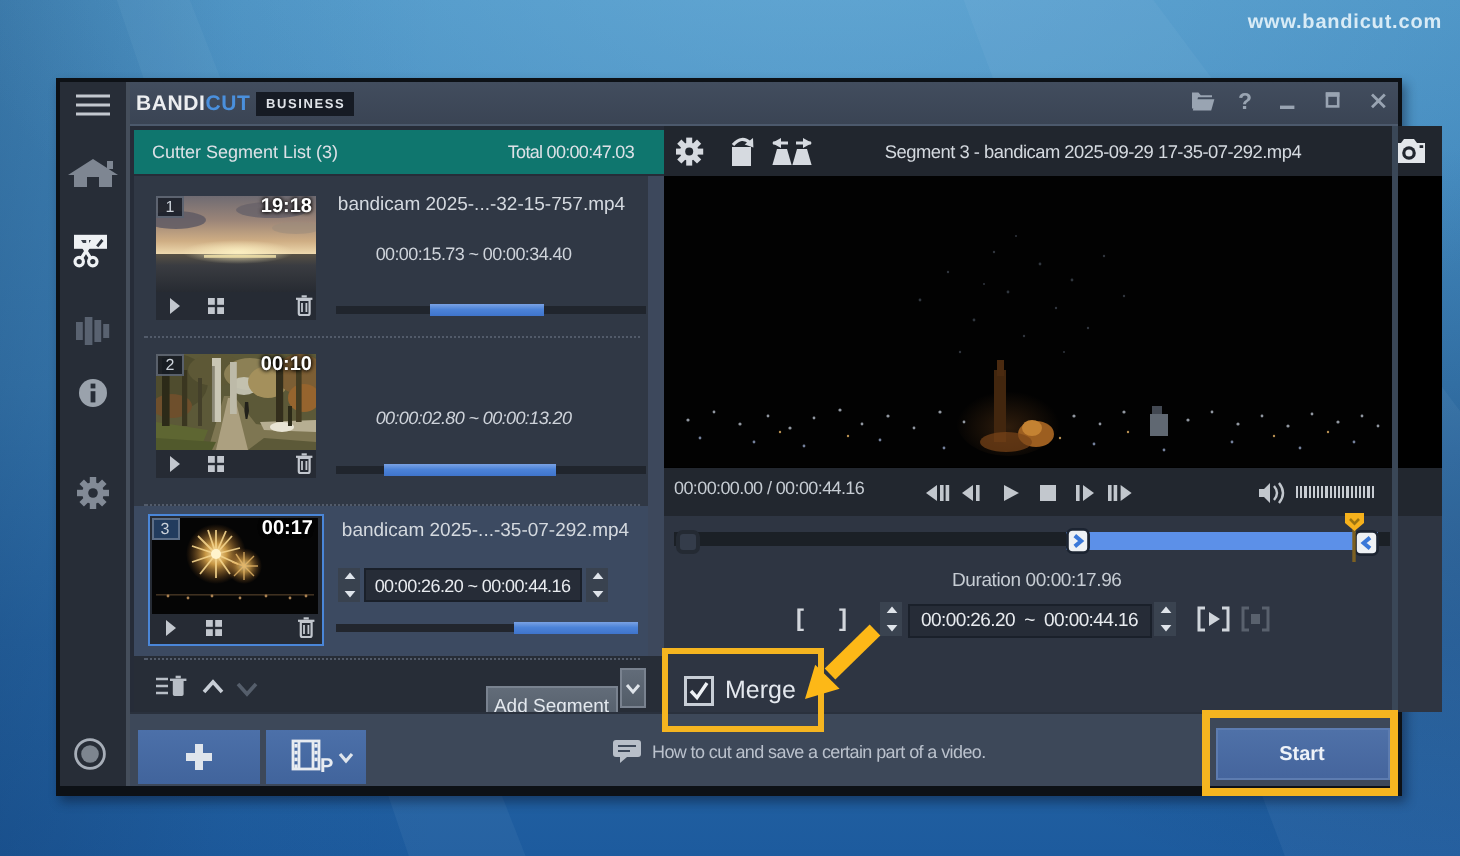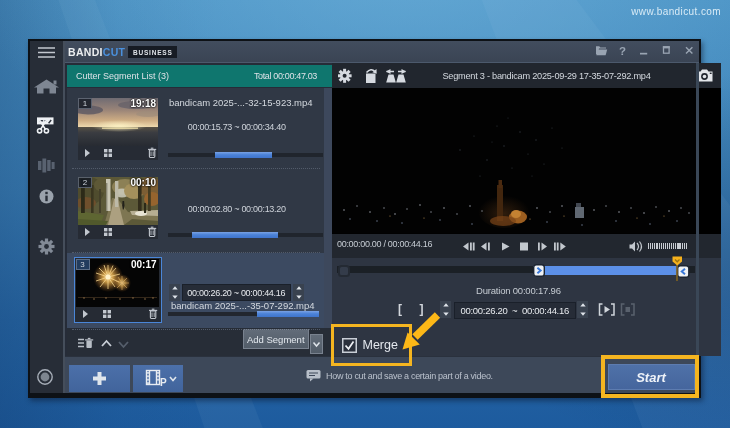--- a/index.html
+++ b/index.html
@@ -6,21 +6,21 @@
 html,body { width:730px; height:428px; overflow:hidden; }
 body { font-family:"Liberation Sans", sans-serif; position:relative;
   background:
     radial-gradient(ellipse 560px 300px at 108% 62%, rgba(8,35,75,0.30) 0%, rgba(8,35,75,0) 65%),
     radial-gradient(ellipse 640px 400px at 56% -14%, rgba(125,190,228,0.5) 0%, rgba(125,190,228,0) 70%),
     linear-gradient(90deg, rgba(16,52,96,0.28) 0%, rgba(16,52,96,0.06) 16%, rgba(0,0,0,0) 30%),
     linear-gradient(#4a92c4 0%, #3b7fb6 45%, #2767a6 75%, #1d5b9e 100%);
 }
 .facet1{position:absolute;inset:0;background:#bfe0f2;opacity:0.06;clip-path:polygon(8% 0,13% 0,36% 100%,28% 100%);}
 .facet2{position:absolute;inset:0;background:#cfe8f6;opacity:0.05;clip-path:polygon(66% 0,79% 0,100% 48%,100% 100%,88% 100%);}
-.url{position:absolute;top:6px;right:9px;font-size:10px;font-weight:normal;color:rgba(228,242,250,0.92);letter-spacing:0.4px;}
+.url{position:absolute;top:6px;right:9px;font-size:10px;font-weight:bold;color:rgba(228,242,250,0.92);letter-spacing:0.4px;}
 .win{position:absolute;left:28px;top:39px;width:673px;height:359px;background:#0d1116;box-shadow:2px 3px 5px rgba(8,18,38,0.45);}
 .wininner{position:absolute;left:2px;top:2px;right:2px;bottom:5px;background:#262c38;}
 .t{position:absolute;white-space:nowrap;}
 
 .sidebar{position:absolute;left:0;top:0;width:35px;height:100%;background:#272d37;border-right:2px solid #454e5b;}
 .sbi{position:absolute;left:0;width:33px;text-align:center;}
 
 .titlebar{position:absolute;left:35px;right:0;top:0;height:22px;background:linear-gradient(#424d5e,#3a4454);border-bottom:1px solid #4c596c;}
 .logo{position:absolute;left:3px;top:4.5px;font-size:10.5px;font-weight:bold;letter-spacing:0.3px;color:#eceef0;}
 .logo .cut{color:#4a90dd;text-align:center;}
@@ -48,21 +48,21 @@
 .rp-head{position:absolute;left:0;top:0;right:0;height:25px;background:#21262e;}
 .rp-title{position:absolute;left:80px;right:40px;top:0;height:25px;line-height:26px;text-align:center;font-size:9.2px;letter-spacing:-0.25px;color:#d4d9df;white-space:nowrap;}
 .rp-video{position:absolute;left:0;top:25px;right:0;height:145.5px;background:#000;}
 .rp-trans{position:absolute;left:0;top:170.5px;right:0;height:24px;background:#22272f;}
 .rp-low{position:absolute;left:0;top:194.5px;right:0;bottom:0;background:#2e3542;}
 
 .botbar{position:absolute;left:35px;right:0;bottom:0;height:37px;background:#3d4859;border-top:1px solid #2a313d;}
 .bluebtn{position:absolute;background:linear-gradient(#4c70a9,#41649c);}
 
 .ybox{position:absolute;border:3.5px solid #f5b520;z-index:20;}
-.startbtn{position:absolute;left:607.5px;top:363.5px;width:87px;height:26px;background:linear-gradient(#4f71a8,#45659d);border:1px solid #5d7cb0;z-index:21;color:#eef2f8;font-weight:bold;font-size:13px;text-align:center;line-height:25px;font-style:italic;}
+.startbtn{position:absolute;left:607.5px;top:363.5px;width:87px;height:26px;background:linear-gradient(#4f71a8,#45659d);border:1px solid #5d7cb0;z-index:21;color:#eef2f8;font-weight:bold;font-size:10px;text-align:center;line-height:25px;}
 </style>
 </head>
 <body>
 <div class="facet1"></div>
 <div class="facet2"></div>
 <div class="url">www.bandicut.com</div>
 <div class="win">
     <div class="wininner">
   <div class="titlebar">
     <div class="logo">BANDI<span class="cut">CUT</span></div>
@@ -168,21 +168,21 @@
                 <rect x="30.6" y="7.6" width="3.4" height="3.4"></rect>
               </g>
           <g transform="translate(67,0)">
                 <path d="M4.4 4 h5.4 v6.6 q0 0.9 -0.9 0.9 h-3.6 q-0.9 0 -0.9 -0.9 Z" fill="none" stroke="#c2c7ce" stroke-width="1.1"></path>
                 <path d="M3 3.4 h8.2" stroke="#c2c7ce" stroke-width="1.1"></path>
                 <path d="M5.8 2.2 h2.6" stroke="#c2c7ce" stroke-width="1.1"></path>
                 <path d="M6 5.5 v4.5 M8.2 5.5 v4.5" stroke="#c2c7ce" stroke-width="0.9"></path>
               </g>
         </svg>
       </div>
-      <div class="fname" style="top:9.5px;">bandicam 2025-...-32-15-923.mp4</div>
+      <div class="fname" style="top:9.5px;">bandicam 2025-...-32-15-757.mp4</div>
       <div class="trange" style="top:34.5px;">00:00:15.73 ~ 00:00:34.40</div>
       <div class="ptrack" style="top:65px;"></div>
       <div class="pblue" style="left:148px;top:64px;width:56.5px;"></div>
       <div class="dotsep" style="top:80px;"></div>
 
       <div class="thumbwrap" style="top:89px;height:48px;">
         <svg width="80" height="48" viewBox="0 0 80 48">
           <rect width="80" height="48" fill="#5c5938"></rect>
           <ellipse cx="10" cy="14" rx="16" ry="14" fill="#4f4c2e"></ellipse>
           <ellipse cx="30" cy="8" rx="14" ry="8" fill="#5d5836"></ellipse>
@@ -221,21 +221,21 @@
                 <rect x="30.6" y="7.6" width="3.4" height="3.4"></rect>
               </g>
           <g transform="translate(67,0)">
                 <path d="M4.4 4 h5.4 v6.6 q0 0.9 -0.9 0.9 h-3.6 q-0.9 0 -0.9 -0.9 Z" fill="none" stroke="#c2c7ce" stroke-width="1.1"></path>
                 <path d="M3 3.4 h8.2" stroke="#c2c7ce" stroke-width="1.1"></path>
                 <path d="M5.8 2.2 h2.6" stroke="#c2c7ce" stroke-width="1.1"></path>
                 <path d="M6 5.5 v4.5 M8.2 5.5 v4.5" stroke="#c2c7ce" stroke-width="0.9"></path>
               </g>
         </svg>
       </div>
-      <div class="trange" style="top:116px;">00:00:02.80 ~ 00:00:13.20</div>
+      <div class="trange" style="top:116px;font-style:italic;">00:00:02.80 ~ 00:00:13.20</div>
       <div class="ptrack" style="top:145px;"></div>
       <div class="pblue" style="left:124.5px;top:144px;width:86px;"></div>
       <div class="dotsep" style="top:164px;"></div>
       <div class="dotsep" style="top:241.5px;z-index:3;"></div>
 
       <div style="position:absolute;left:0;right:0;top:165px;bottom:0;background:#3c4a61;"></div>
       <div style="position:absolute;left:6.5px;top:169.5px;width:88px;height:65.5px;border:1.5px solid #4a86d8;background:#262b34;"></div>
       <div class="thumbwrap" style="left:8.5px;top:171.5px;height:47.5px;width:83px;">
         <svg width="83" height="48" viewBox="0 0 83 48">
           <rect width="83" height="48" fill="#050505"></rect>
@@ -278,21 +278,21 @@
                 <rect x="31.6" y="7.6" width="3.4" height="3.4"></rect>
               </g>
           <g transform="translate(70,0)">
                 <path d="M4.4 4 h5.4 v6.6 q0 0.9 -0.9 0.9 h-3.6 q-0.9 0 -0.9 -0.9 Z" fill="none" stroke="#c2c7ce" stroke-width="1.1"></path>
                 <path d="M3 3.4 h8.2" stroke="#c2c7ce" stroke-width="1.1"></path>
                 <path d="M5.8 2.2 h2.6" stroke="#c2c7ce" stroke-width="1.1"></path>
                 <path d="M6 5.5 v4.5 M8.2 5.5 v4.5" stroke="#c2c7ce" stroke-width="0.9"></path>
               </g>
         </svg>
       </div>
-      <div class="fname" style="top:172px;left:95px;margin-top:40px;">bandicam 2025-...-35-07-292.mp4</div>
+      <div class="fname" style="top:172px;left:95px;">bandicam 2025-...-35-07-292.mp4</div>
       <div class="spin" style="left:102px;top:196.5px;">
         <svg width="6" height="4" viewBox="0 0 6 4">
               <path d="M3 0.3 L5.7 3.5 H0.3 Z" fill="#dfe4ea"></path>
             </svg>
         <svg width="6" height="4" viewBox="0 0 6 4">
               <path d="M3 3.7 L5.7 0.5 H0.3 Z" fill="#dfe4ea"></path>
             </svg>
       </div>
       <div class="timebox" style="left:115px;top:196.5px;width:108.5px;line-height:16px;">00:00:26.20 ~ 00:00:44.16</div>
       <div class="spin" style="left:226px;top:196.5px;">
@@ -313,21 +313,21 @@
           <path d="M1 2.5 h6 M1 6 h6 M1 9.5 h6"></path>
           <g transform="translate(8,0.5)">
                 <path d="M1.4 3 h5.4 v6.6 q0 0.9 -0.9 0.9 h-3.6 q-0.9 0 -0.9 -0.9 Z" fill="#b8bec6" stroke="none"></path>
                 <path d="M0 2.4 h8.2" stroke-width="1.2"></path>
                 <path d="M2.8 1 h2.6"></path>
               </g>
           <path d="M25 9 L29.5 4 L34 9" stroke="#c8ced6" stroke-width="1.8"></path>
           <path d="M42 5 L46.5 10 L51 5" stroke="#555e6b" stroke-width="1.8"></path>
         </g>
       </svg>
-      <div style="position:absolute;left:175.5px;top:1px;width:66.5px;height:20px;background:linear-gradient(#626c79,#525c68);border:1px solid #79828f;color:#e3e8ee;font-size:9.5px;text-align:center;line-height:19px;">Add Segment</div>
+      <div style="position:absolute;left:175.5px;top:15px;width:66.5px;height:20px;background:linear-gradient(#626c79,#525c68);border:1px solid #79828f;color:#e3e8ee;font-size:9.5px;text-align:center;line-height:19px;">Add Segment</div>
       <div style="position:absolute;left:243px;top:6.5px;width:13px;height:20px;background:linear-gradient(#626c79,#525c68);border:1px solid #79828f;">
         <svg width="11" height="18" viewBox="0 0 11 18">
               <path d="M2.5 7.5 L5.5 11 L8.5 7.5" fill="none" stroke="#dfe4ea" stroke-width="1.5"></path>
             </svg>
       </div>
     </div>
   </div>
   <div class="rpanel" id="rpanel">
     <div class="rp-head" id="rphead">
           <div class="rp-title">Segment 3 - bandicam 2025-09-29 17-35-07-292.mp4</div>

